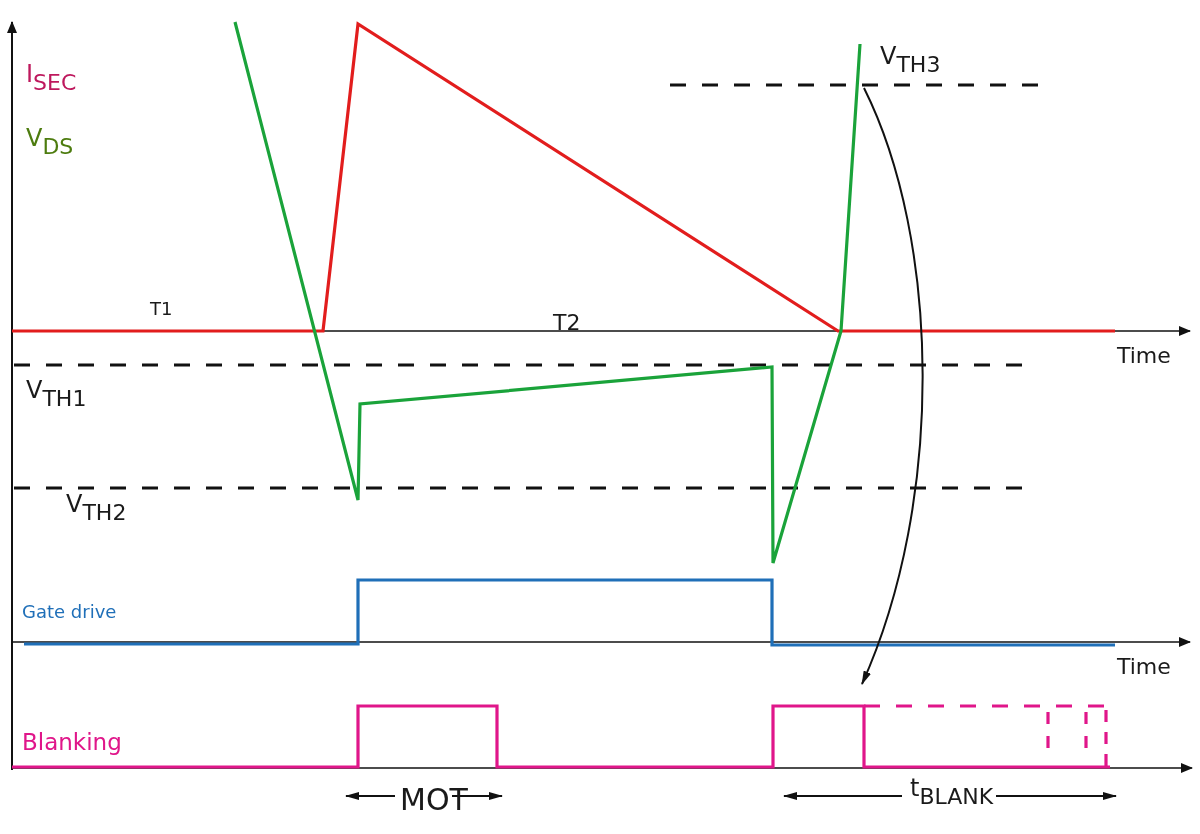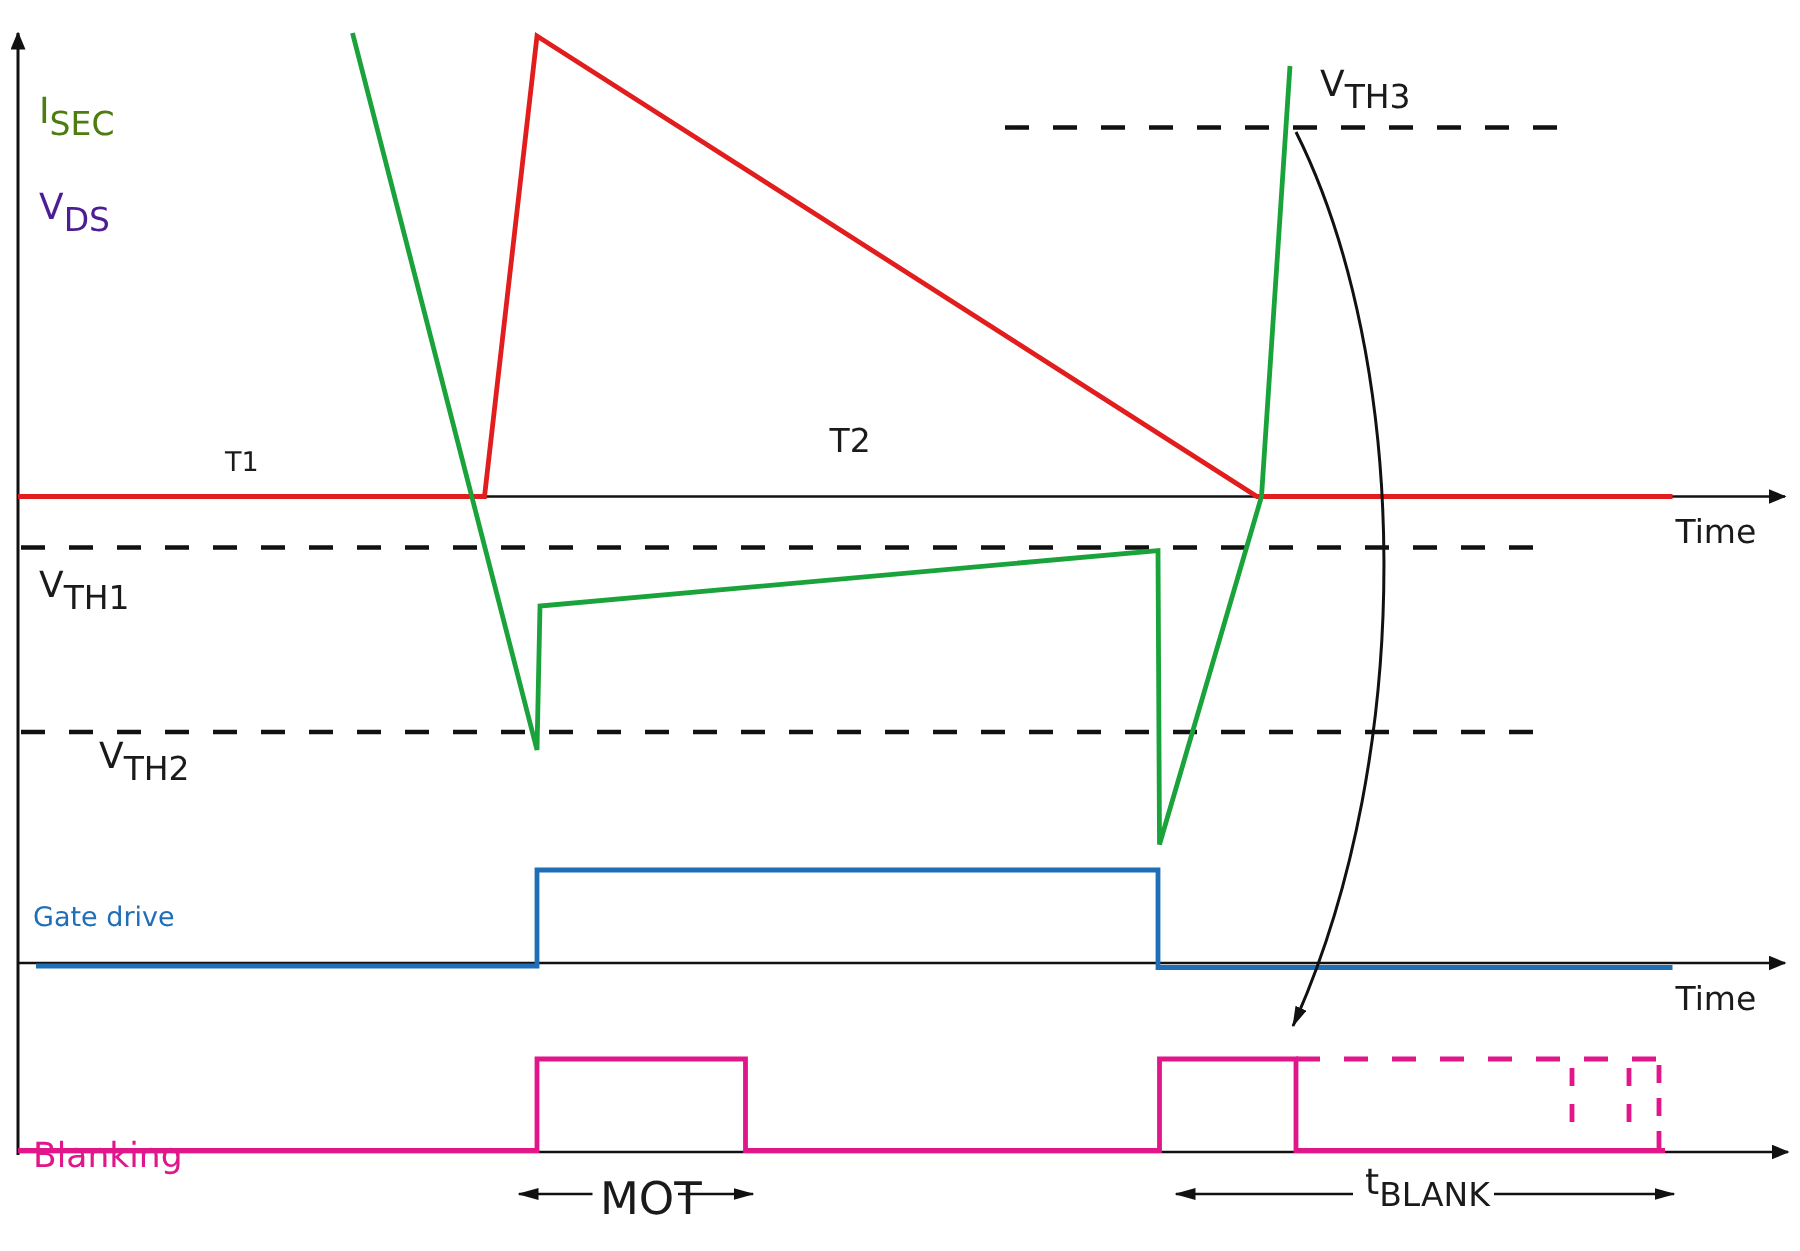--- a/index.html
+++ b/index.html
@@ -1,23 +1,23 @@
 <!DOCTYPE html>
 <html><head>
   <meta charset="utf-8">
   <style>
     html, body { margin: 0; padding: 0; background: #ffffff; }
     body { width: 1200px; height: 834px; overflow: hidden; position: relative; font-family: "Liberation Sans", sans-serif; }
     svg { position: absolute; left: 0; top: 0; }
     .label { position: absolute; font-family: "DejaVu Sans", sans-serif; font-size: 24px; line-height: 1; white-space: nowrap; }
     .label sub { font-size: 22px; vertical-align: -8px; }
-    .red { color: #4d7c0f; }
-    .green { color: #4c1d95; }
+    .red { color: #be185d; }
+    .green { color: #4d7c0f; }
     .blue { color: #1f6fb8; }
-    .pink { color: #e0168a; margin-top: 29px; }
+    .pink { color: #e0168a; }
     .black { color: #1a1a1a; }
   </style>
 </head>
 <body>
 
 <svg width="1200" height="834" viewBox="0 0 1200 834">
   <defs>
     <marker id="arrowBlack" markerWidth="12" markerHeight="10" refX="11" refY="5" orient="auto" markerUnits="userSpaceOnUse">
       <path d="M0,0 L12,5 L0,10 Z" fill="#111"></path>
     </marker>
@@ -65,21 +65,21 @@
 <div class="label red" style="left:26px; top:62px;">
   <span>I</span><sub>SEC</sub>
 </div>
 <div class="label green" style="left:26px; top:126px;">
   <span>V</span><sub>DS</sub>
 </div>
 <div class="label black" style="left:880px; top:44px;">
   <span>V</span><sub>TH3</sub>
 </div>
 <div class="label black" style="left:150px; top:300px; font-size:18px;">T1</div>
-<div class="label black" style="left:553px; top:284px; font-size:22px;">T2</div>
+<div class="label black" style="left:553px; top:312px; font-size:22px;">T2</div>
 <div class="label black" style="left:1117px; top:345px; font-size:22px;">Time</div>
 <div class="label black" style="left:26px; top:378px;">
   <span>V</span><sub>TH1</sub>
 </div>
 <div class="label black" style="left:26px; top:492px;margin-left:40px;">
   <span>V</span><sub>TH2</sub>
 </div>
 <div class="label blue" style="left:22px; top:603px; font-size:18px;">Gate drive</div>
 <div class="label black" style="left:1117px; top:656px; font-size:22px;">Time</div>
 <div class="label pink" style="left:22px; top:731px; font-size:23px;">Blanking</div>

